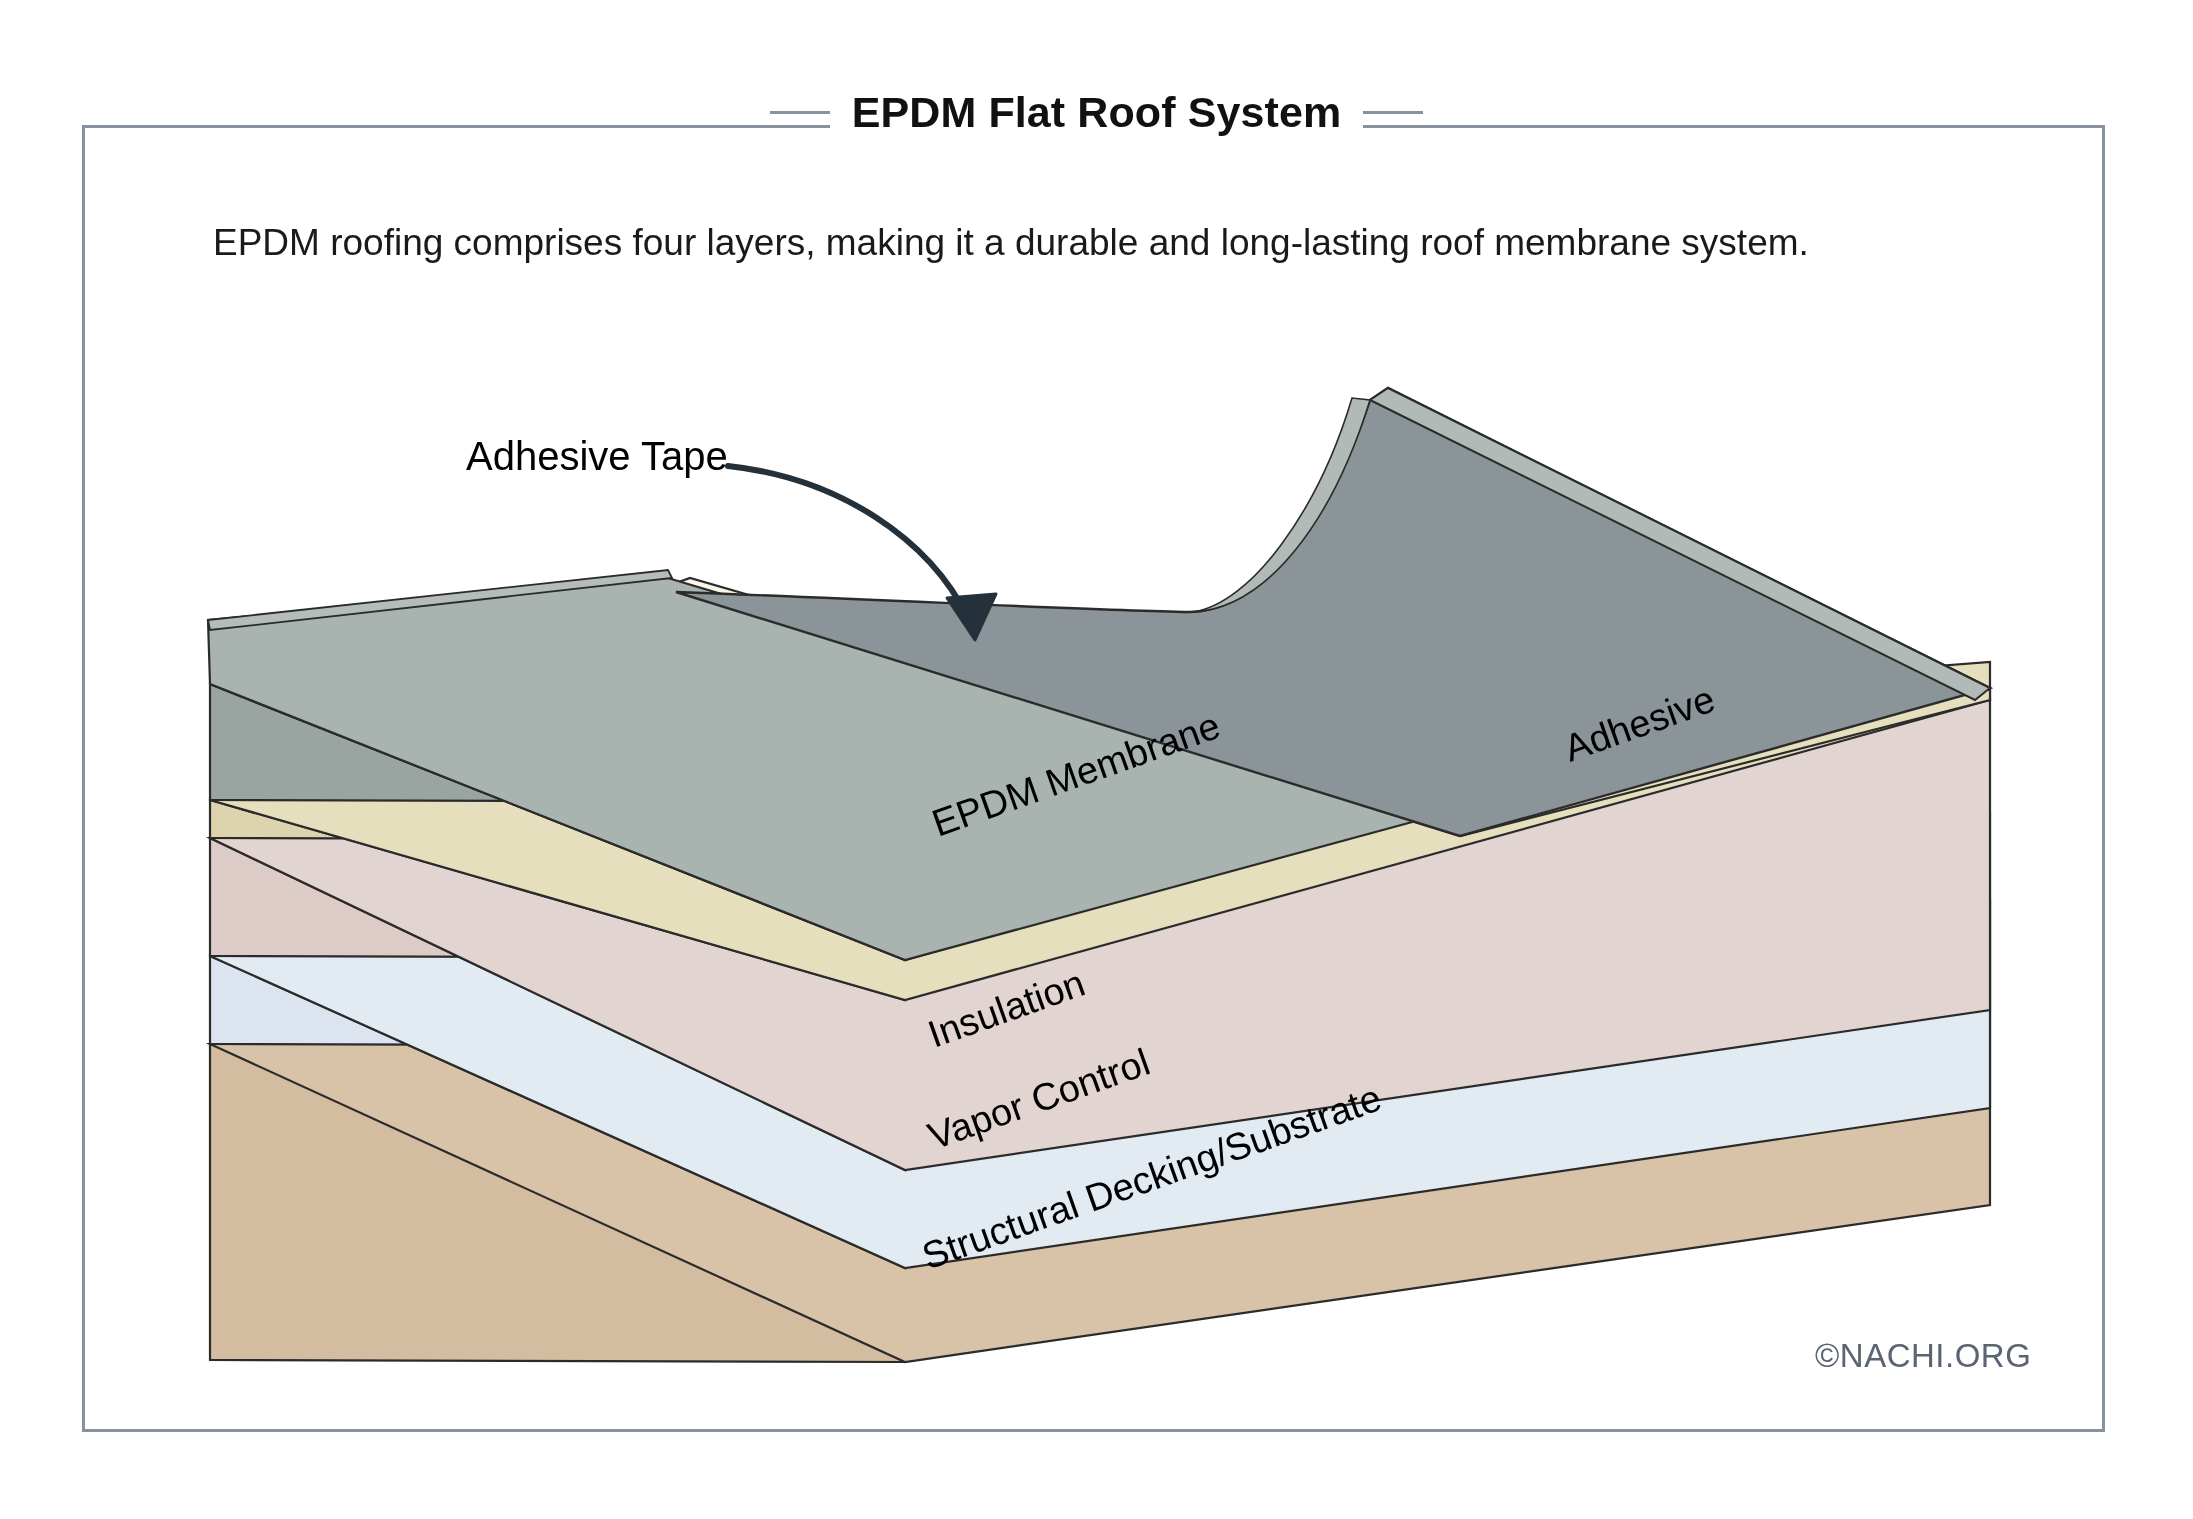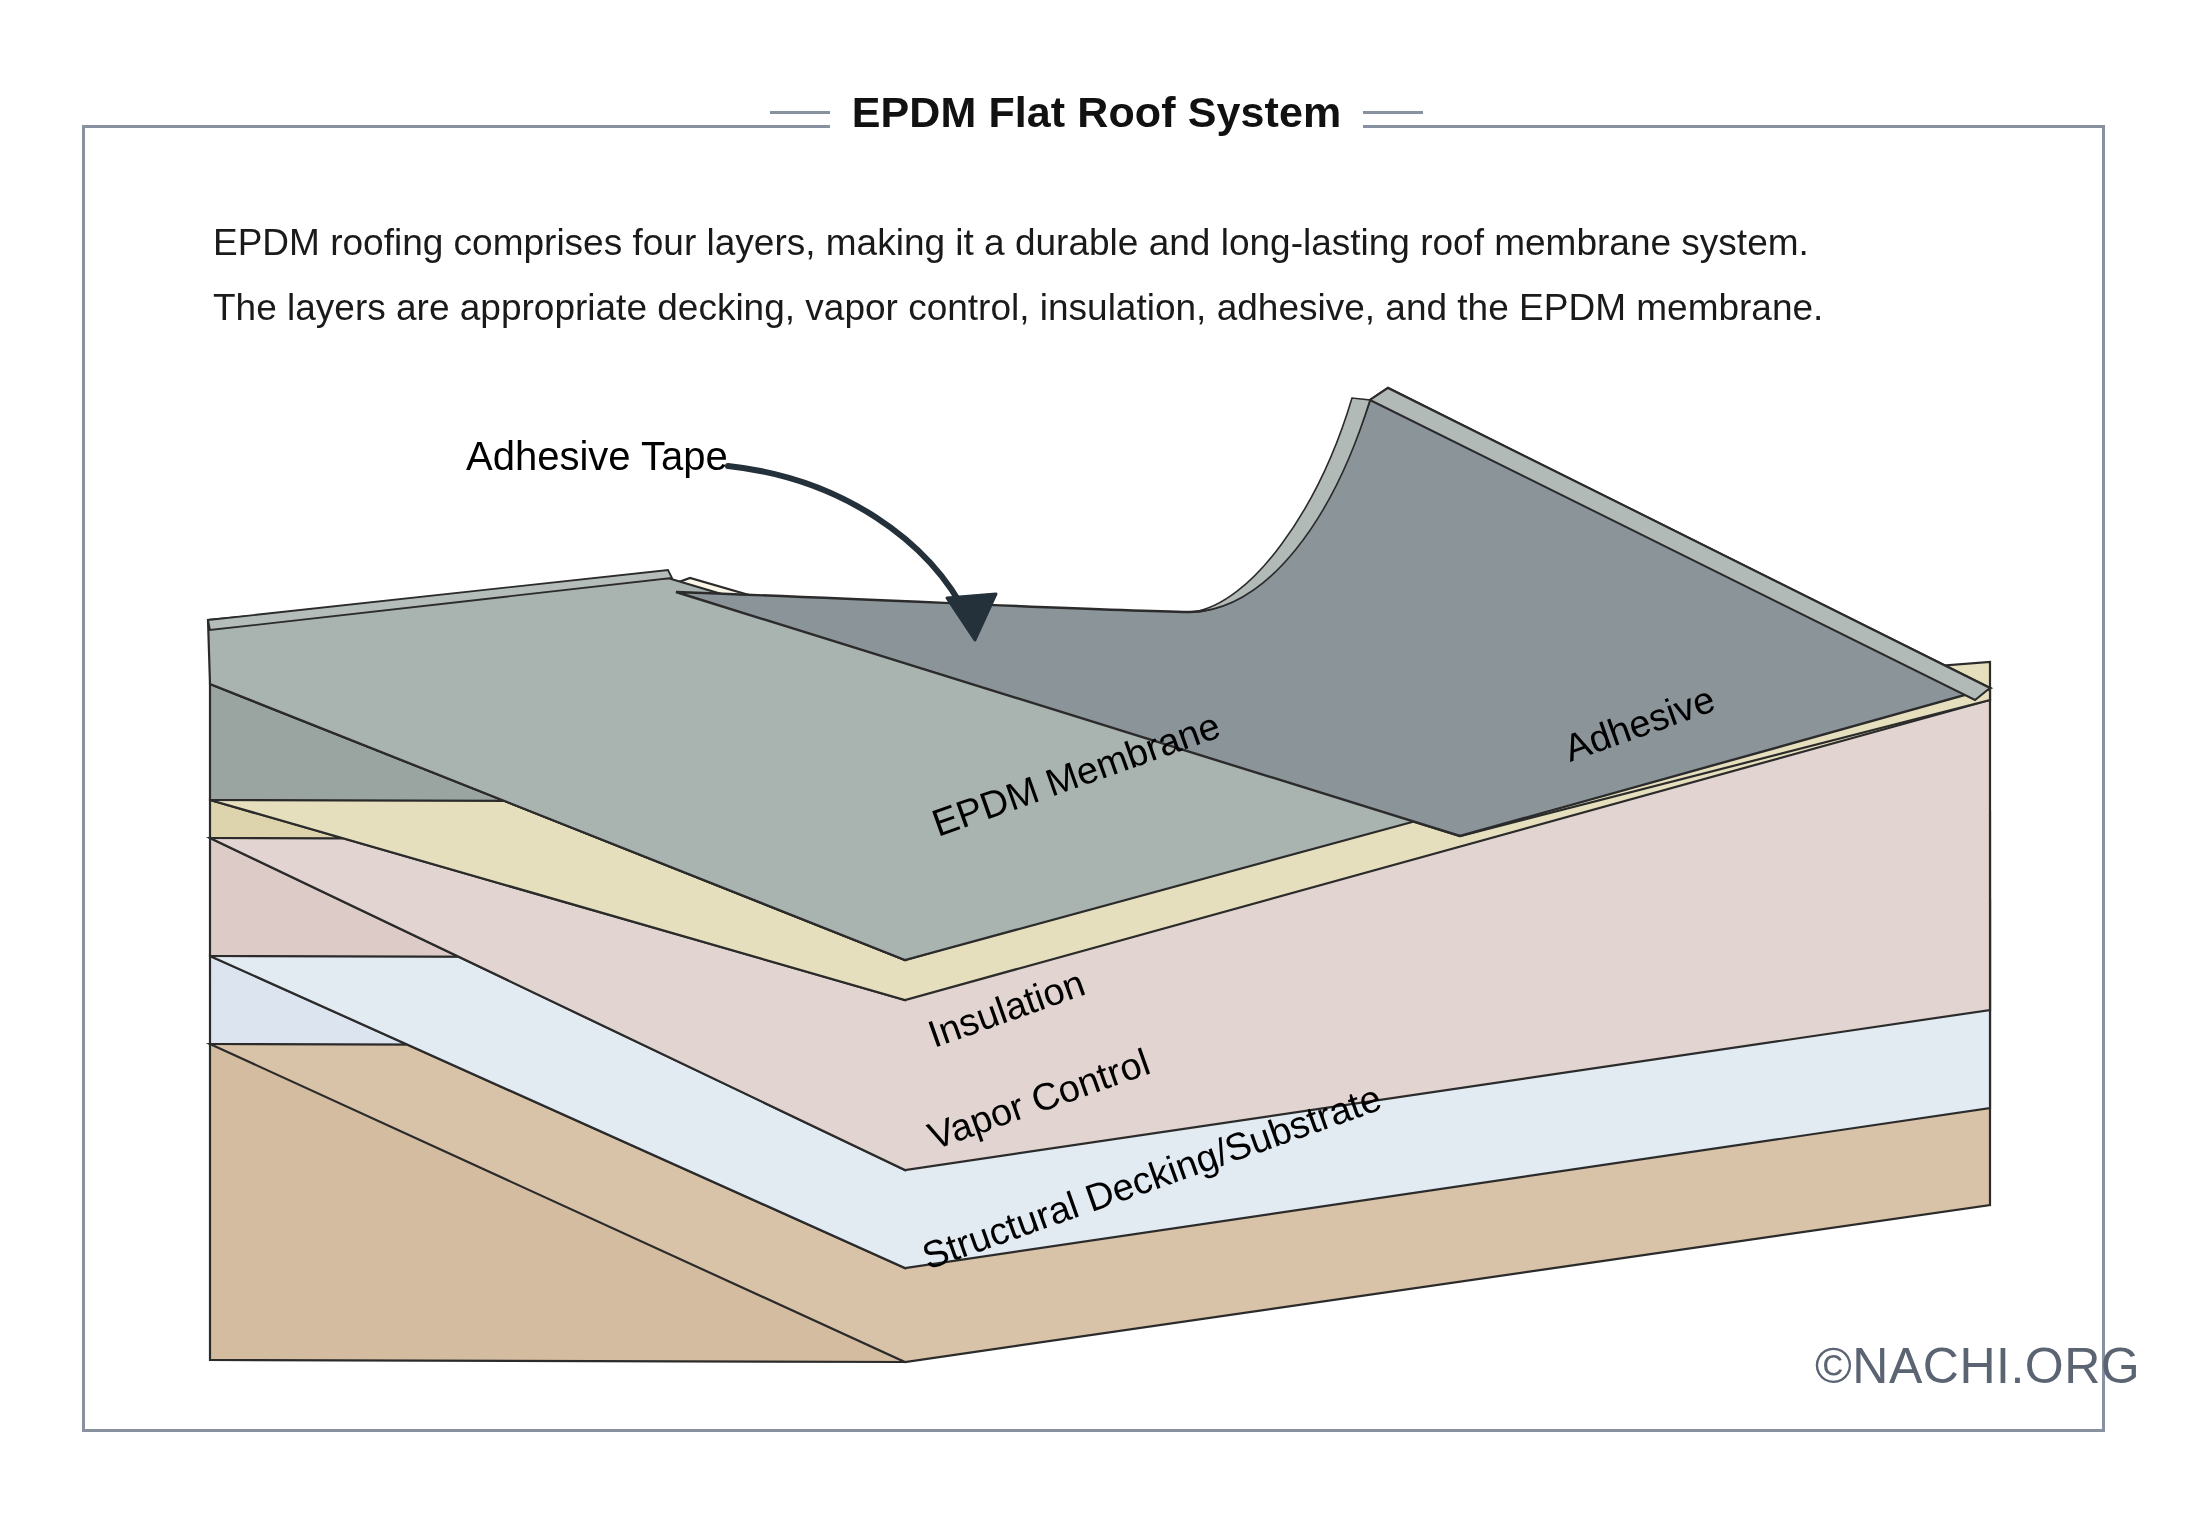--- a/index.html
+++ b/index.html
@@ -89,42 +89,41 @@
   .lbl-callout {
     font-family: "Liberation Sans", sans-serif;
     fill: #000000;
     font-size: 40px;
   }
   
   #copyright {
     position: absolute;
     left: 1815px;
     top: 1337px;
-    font-size: 50px;
+    font-size: 33px;
     color: #5b6472;
     letter-spacing: 0.5px;
     white-space: nowrap;
   }
 </style>
 </head>
 <body>
 
 <div id="stage">
 
   <div id="frame"></div>
 
   <div id="title-wrap">
     <div id="title-rule-left"></div>
     <div id="title-text">EPDM Flat Roof System</div>
     <div id="title-rule-right"></div>
   </div>
 
   <div id="description">
     <span class="line">EPDM roofing comprises four layers, making it a durable and long-lasting roof membrane system.</span>
-    <span class="line">The layers are appropriate decking, vapor control, insulation, adhesive, and the EPDM membrane.</span>
   </div>
 
   <svg id="diagram" viewBox="0 0 2193 1519">
 
     <g>
 
       <path d="M 210,1044 L 210,1360 L 905,1362 L 905,1046 Z" fill="#d3bca0" stroke="#2b2b2b" stroke-width="2.2"></path>
 
       <path d="M 210,1044 L 905,1362 L 1990,1205 L 1990,900 Z" fill="#d9c3a8" stroke="#2b2b2b" stroke-width="2.2"></path>
     </g>

